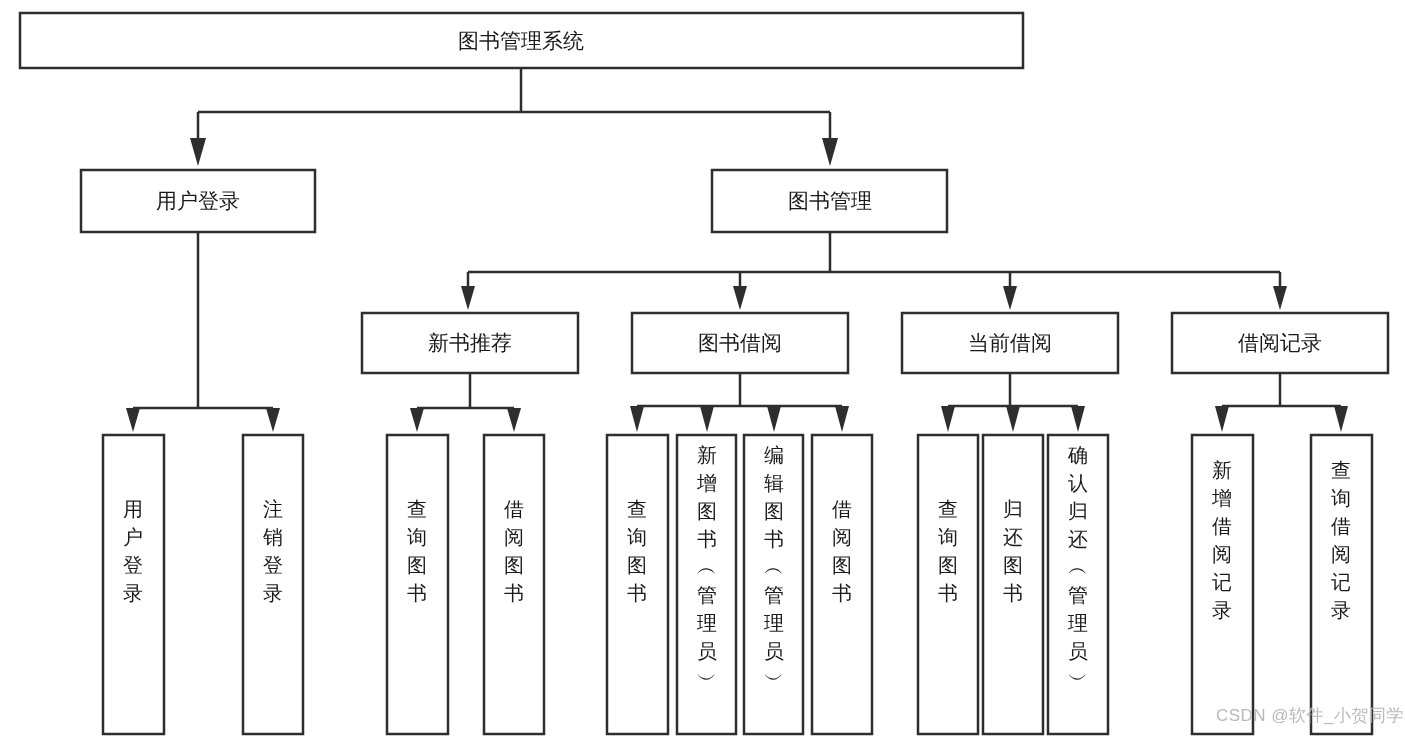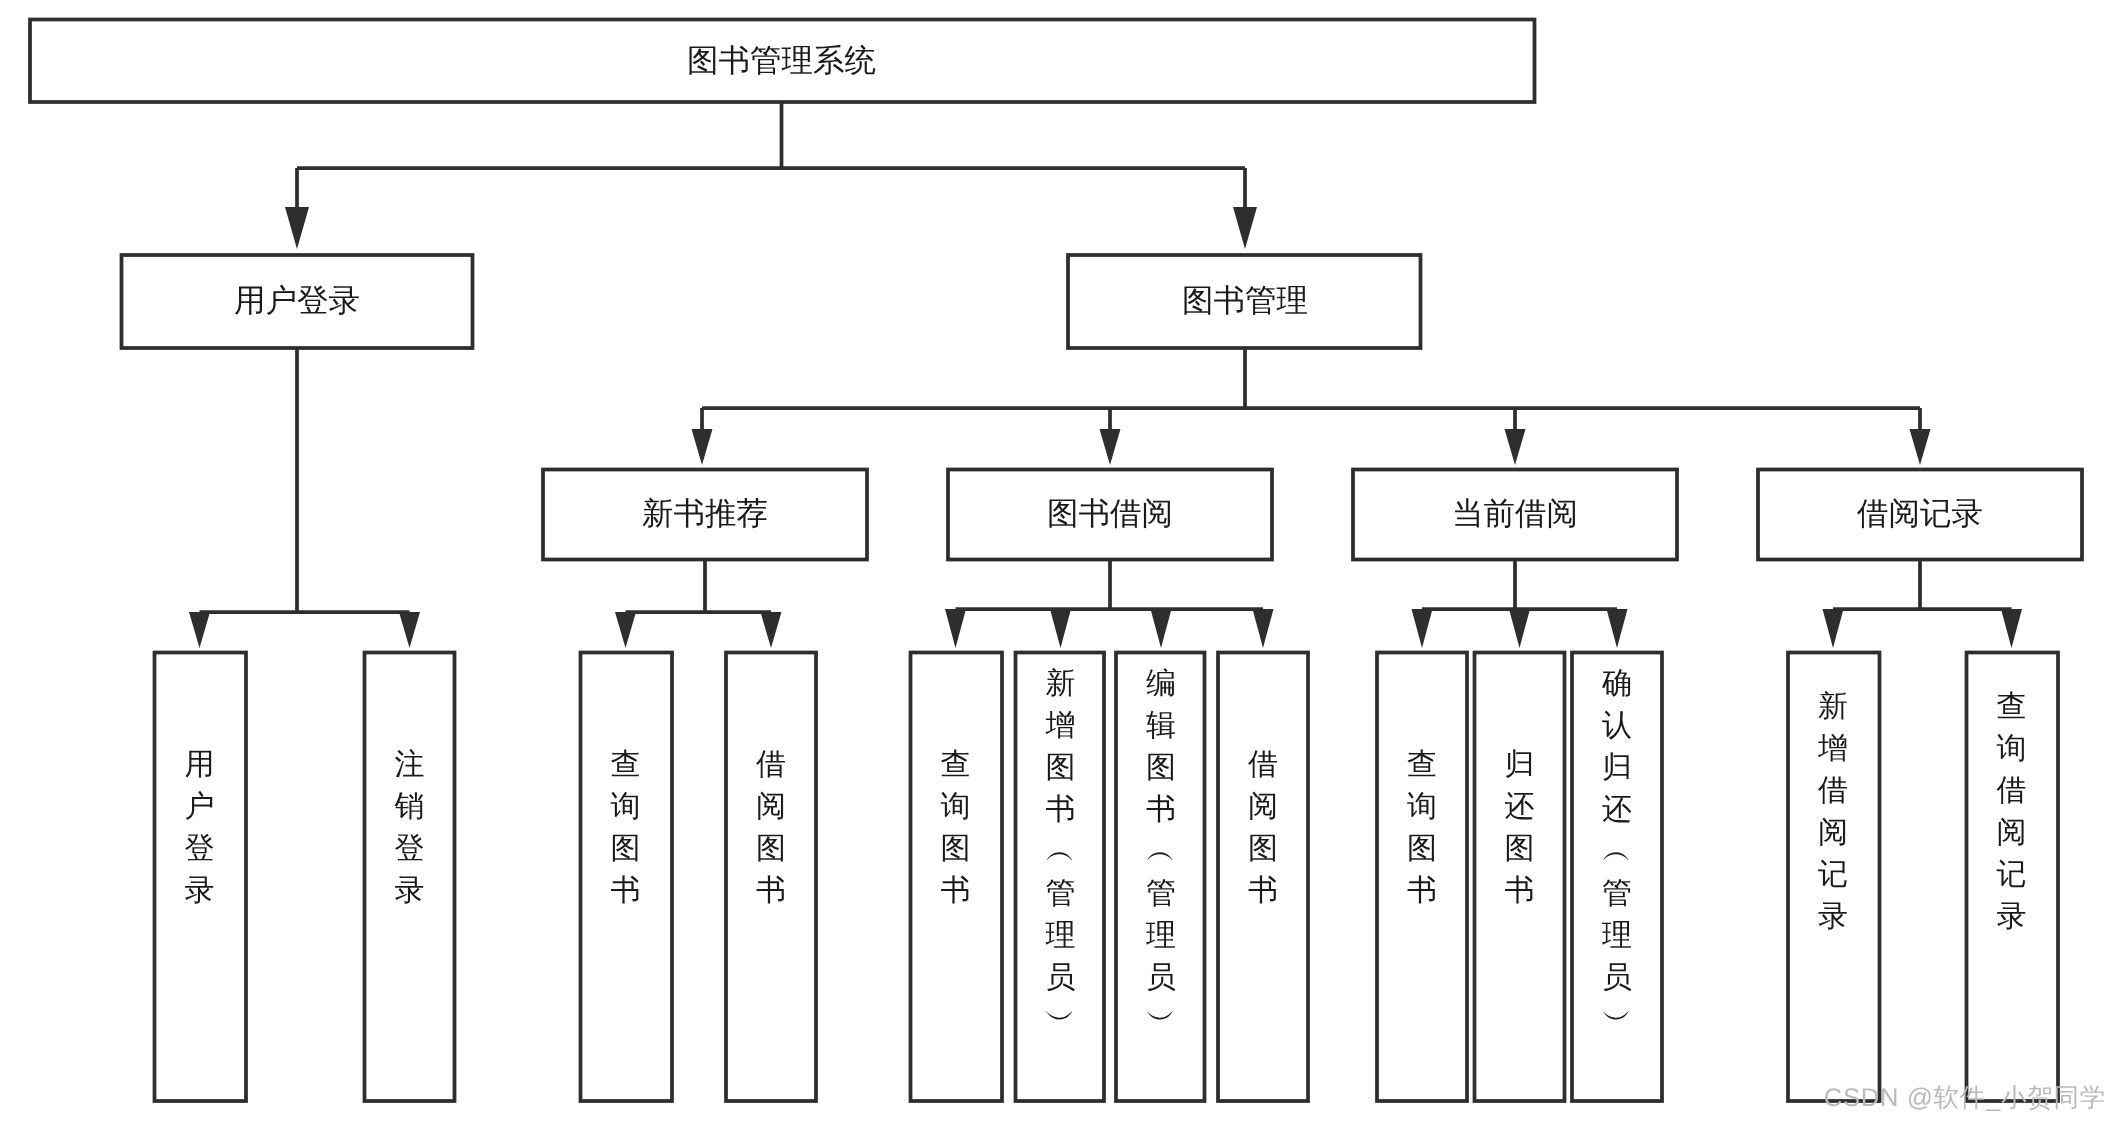--- a/index.html
+++ b/index.html
@@ -50,21 +50,21 @@
   }
   .node-label-v {
     font-family: "Liberation Sans", "DejaVu Sans", sans-serif;
     font-size: 20px;
     fill: #1a1a1a;
     text-anchor: middle;
   }
   .watermark {
     position: absolute;
     right: 16px;
-    bottom: 4px;
+    bottom: 20px;
     font-family: "Liberation Sans", "DejaVu Sans", sans-serif;
     font-size: 17px;
     color: #b9b9b9;
     white-space: nowrap;
     letter-spacing: 0.5px;
   }
 </style>
 </head>
 <body>
 

